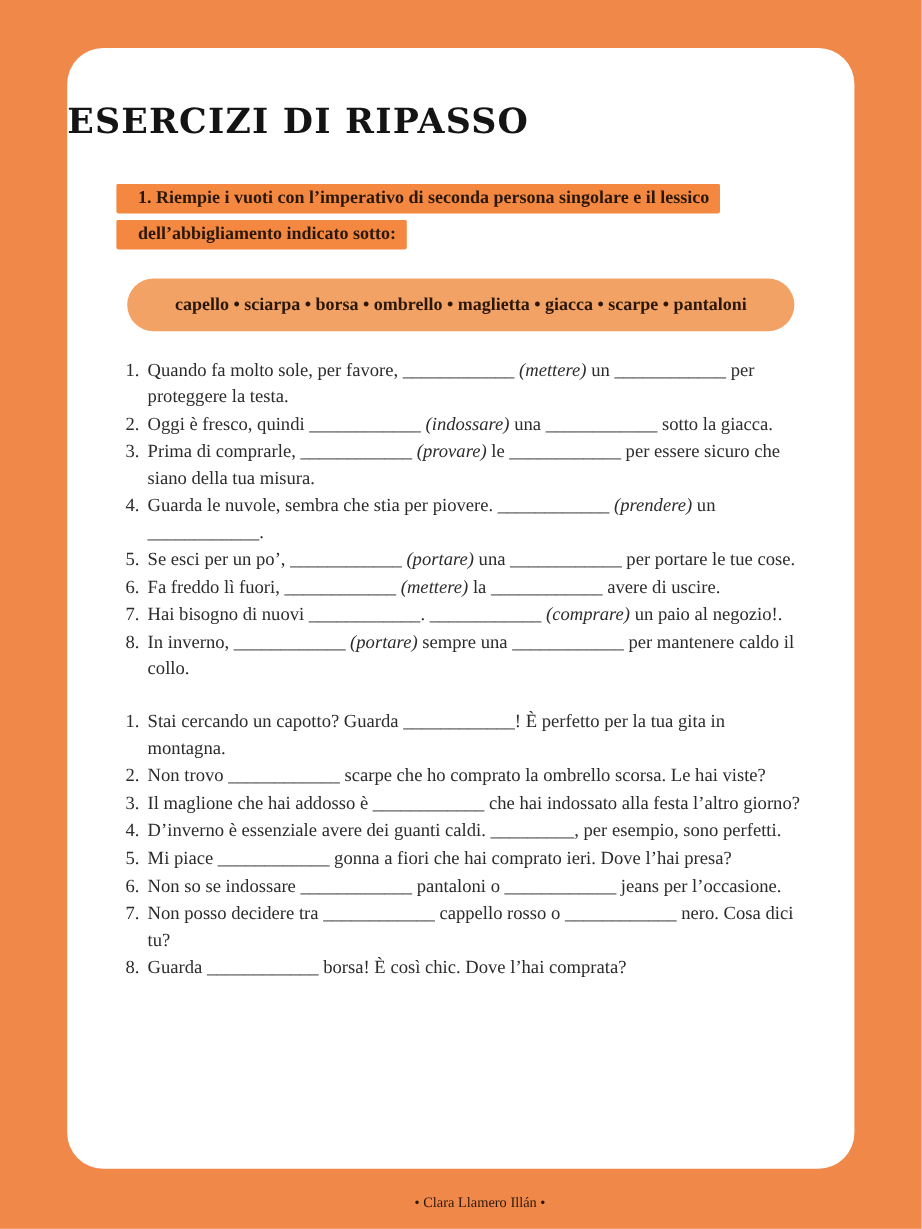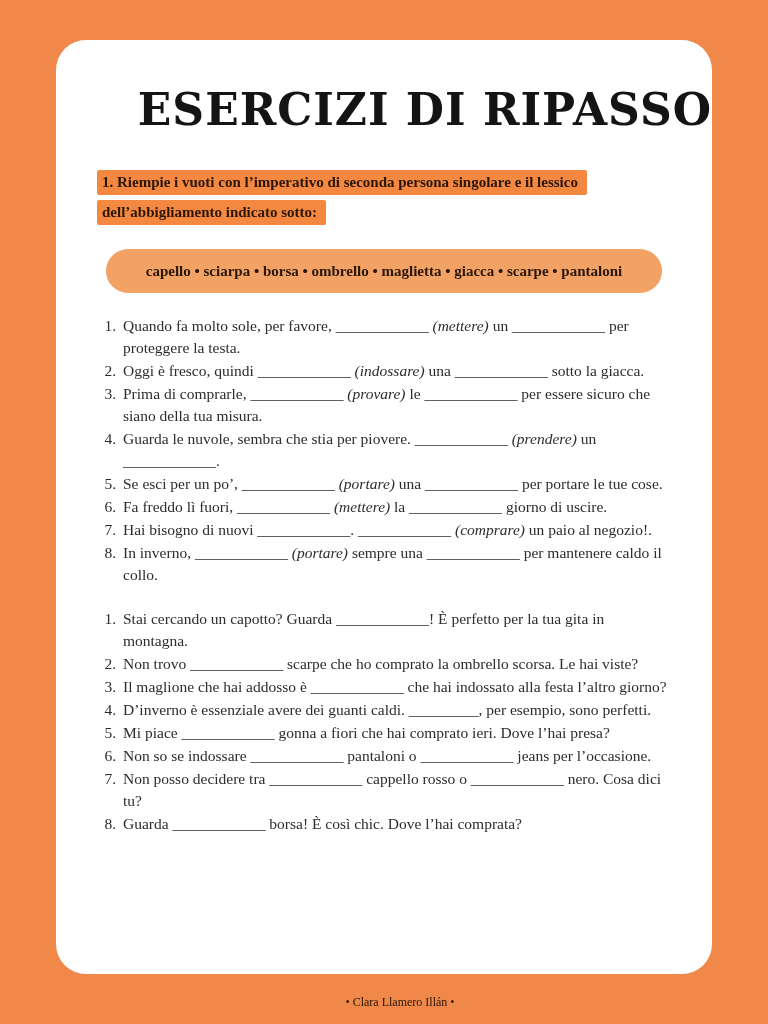--- a/index.html
+++ b/index.html
@@ -13,37 +13,37 @@
   .card {
     position:absolute;
     left:56px; top:40px;
     width:656px; height:934px;
     background:#ffffff;
     border-radius:30px;
     overflow:hidden;
   }
   .title {
     margin-top:44px;
-    text-align:right;
+    text-align:left;
     font-family:"DejaVu Serif","Liberation Serif",serif;
-    font-size:44px;
+    font-size:29px;
     font-weight:700;
     letter-spacing:1px;
     color:#141414;
   }
   .section-heading {
     margin:32px 54px 0 41px;
     font-size:15px;
     font-weight:700;
     color:#2a1708;
     line-height:2.0;
   }
   .section-heading .hl {
     background:#F48840;
-    padding:4px 9px 5px 5px;
+    padding:4px 9px 5px 18px;
     border-radius:2px;
     -webkit-box-decoration-break:clone;
     box-decoration-break:clone;
   }
   .wordbank {
     margin:22px auto 0 auto;
     width:556px;
     height:44px;
     background:#F3A265;
     border-radius:24px;
@@ -96,21 +96,21 @@
     <div class="wordbank">
       <span>capello • sciarpa • borsa • ombrello • maglietta • giacca • scarpe • pantaloni</span>
     </div>
 
     <ol class="ex-list">
         <li><span>Quando fa molto sole, per favore, ____________ </span><span class="it">(mettere)</span><span> un ____________ per proteggere la testa.</span></li>
         <li><span>Oggi è fresco, quindi ____________ </span><span class="it">(indossare)</span><span> una ____________ sotto la giacca.</span></li>
         <li><span>Prima di comprarle, ____________ </span><span class="it">(provare)</span><span> le ____________ per essere sicuro che siano della tua misura.</span></li>
         <li><span>Guarda le nuvole, sembra che stia per piovere.  ____________ </span><span class="it">(prendere)</span><span> un ____________.</span></li>
         <li><span>Se esci per un po’, ____________ </span><span class="it">(portare)</span><span> una ____________ per portare le tue cose.</span></li>
-        <li><span>Fa freddo lì fuori, ____________ </span><span class="it">(mettere)</span><span> la ____________ giorno di uscire.</span></li>
+        <li><span>Fa freddo lì fuori, ____________ </span><span class="it">(mettere)</span><span> la ____________ avere di uscire.</span></li>
         <li><span>Hai bisogno di nuovi ____________.  ____________ </span><span class="it">(comprare)</span><span> un paio al negozio!.</span></li>
         <li><span>In inverno, ____________  </span><span class="it">(portare)</span><span> sempre una ____________ per mantenere caldo il collo.</span></li>
       </ol>
 
 
     <ol class="ex-list">
         <li>Stai cercando un capotto? Guarda ____________! È perfetto per la tua gita in montagna.</li>
         <li>Non trovo ____________ scarpe che ho comprato la ombrello scorsa. Le hai viste?</li>
         <li>Il maglione che hai addosso è ____________ che hai indossato alla festa l’altro giorno?</li>
         <li>D’inverno è essenziale avere dei guanti caldi. _________, per esempio, sono perfetti.</li>

